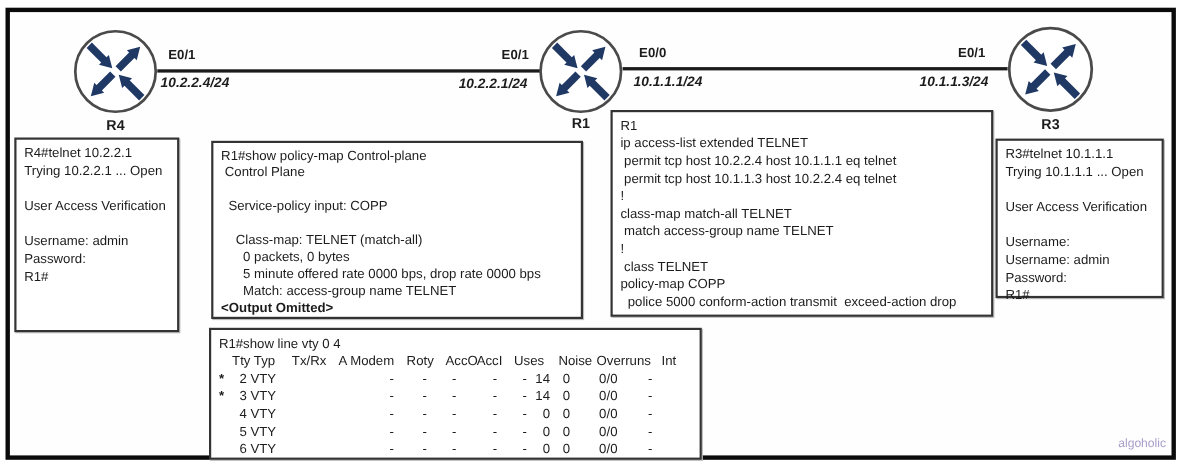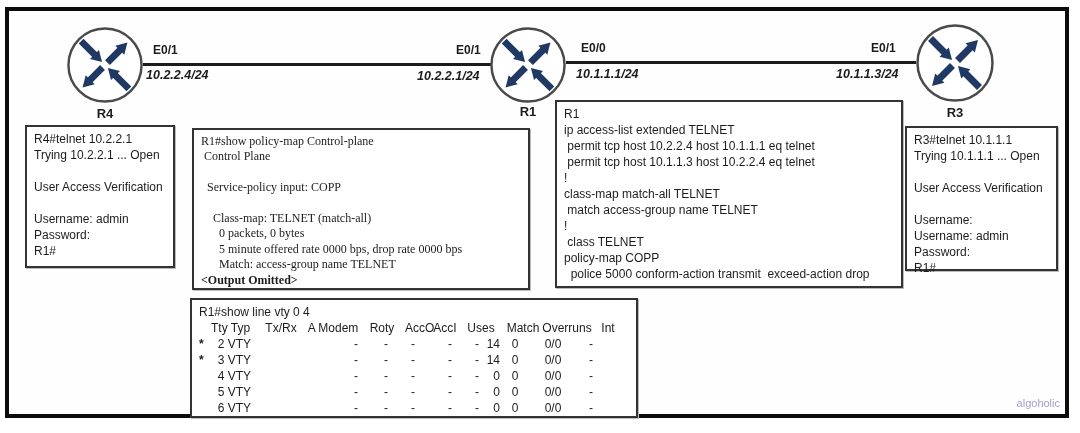--- a/index.html
+++ b/index.html
@@ -8,21 +8,21 @@
   .frame{position:absolute;left:5px;top:7px;width:1064px;height:411px;
          border:4px solid #0b0b0b;background:#fefefe;box-sizing:border-box;}
   .router-svg{position:absolute;}
   .router-label{position:absolute;font-size:13px;font-weight:bold;text-align:center;color:#1c1c1c;}
   .link-line{position:absolute;height:2.5px;background:#1b1b1b;}
   .if-label{position:absolute;font-size:12px;font-weight:bold;white-space:nowrap;}
   .ip-label{position:absolute;font-size:12.5px;font-weight:bold;white-space:nowrap;font-style:italic;}
   .cli{position:absolute;background:#fff;border:2px solid #333;box-sizing:border-box;
        font-size:12px;padding:4px 5px 0 7px;box-shadow:1px 1px 0 #bbb;}
   .cli-line{white-space:pre;line-height:16px;min-height:16px;}
-  .lh15 .cli-line{line-height:15.4px;min-height:15.4px;font-family:Liberation Serif, serif;}
+  .lh15 .cli-line{line-height:15.4px;min-height:15.4px;}
   .bold{font-weight:bold;}
   .vty-header,.vty-row{display:flex;line-height:16px;min-height:16px;}
   .vh,.vd{flex:0 0 auto;display:inline-block;text-align:center;white-space:nowrap;}
   .vh.left,.vd.left{text-align:left;}
   .vd.right,.vh.right{text-align:right;}
   .watermark{position:absolute;right:20px;top:397px;font-size:11px;color:#a79dc9;}
 </style>
 </head>
 <body>
 
@@ -65,21 +65,21 @@
     <use href="#router-sym"></use>
   </svg>
 <svg class="router-svg" style="left:915px;top:23px" width="80" height="80">
     <use href="#router-sym"></use>
   </svg>
 
 <div class="router-label" style="left:66px;top:106px;width:78px">R4</div>
 <div class="router-label" style="left:489px;top:104px;width:78px">R1</div>
 <div class="router-label" style="left:915px;top:105px;width:80px">R3</div>
 
-<div class="cli" style="left:25px;top:125px;width:150px;height:143px">
+<div class="cli" style="left:13px;top:125px;width:150px;height:177px">
   <div class="cli-line">R4#telnet 10.2.2.1</div>
   <div class="cli-line">Trying 10.2.2.1 ... Open</div>
   <div class="cli-line"></div>
   <div class="cli-line">User Access Verification</div>
   <div class="cli-line"></div>
   <div class="cli-line">Username: admin</div>
   <div class="cli-line">Password:</div>
   <div class="cli-line">R1#</div>
 </div>
 
@@ -126,21 +126,21 @@
   <div class="cli-line">R1#show line vty 0 4</div>
   <div class="vty-header">
     <span class="vh" style="width:12px"></span>
     <span class="vh left" style="width:44px">Tty Typ</span>
     <span class="vh" style="width:52px">Tx/Rx</span>
     <span class="vh" style="width:52px">A Modem</span>
     <span class="vh" style="width:46px">Roty</span>
     <span class="vh" style="width:28px">AccO</span>
     <span class="vh" style="width:24px">AccI</span>
     <span class="vh" style="width:48px">Uses</span>
-    <span class="vh" style="width:36px">Match</span>
+    <span class="vh" style="width:36px">Noise</span>
     <span class="vh" style="width:52px">Overruns</span>
     <span class="vh" style="width:30px">Int</span>
   </div>
 
   <div class="vty-row">
     <span class="vd left bold" style="width:12px">*</span>
     <span class="vd right" style="width:40px">2 VTY</span>
     <span class="vd" style="width:85px"></span>
     <span class="vd" style="width:40px">-</span>
     <span class="vd" style="width:20px">-</span>

